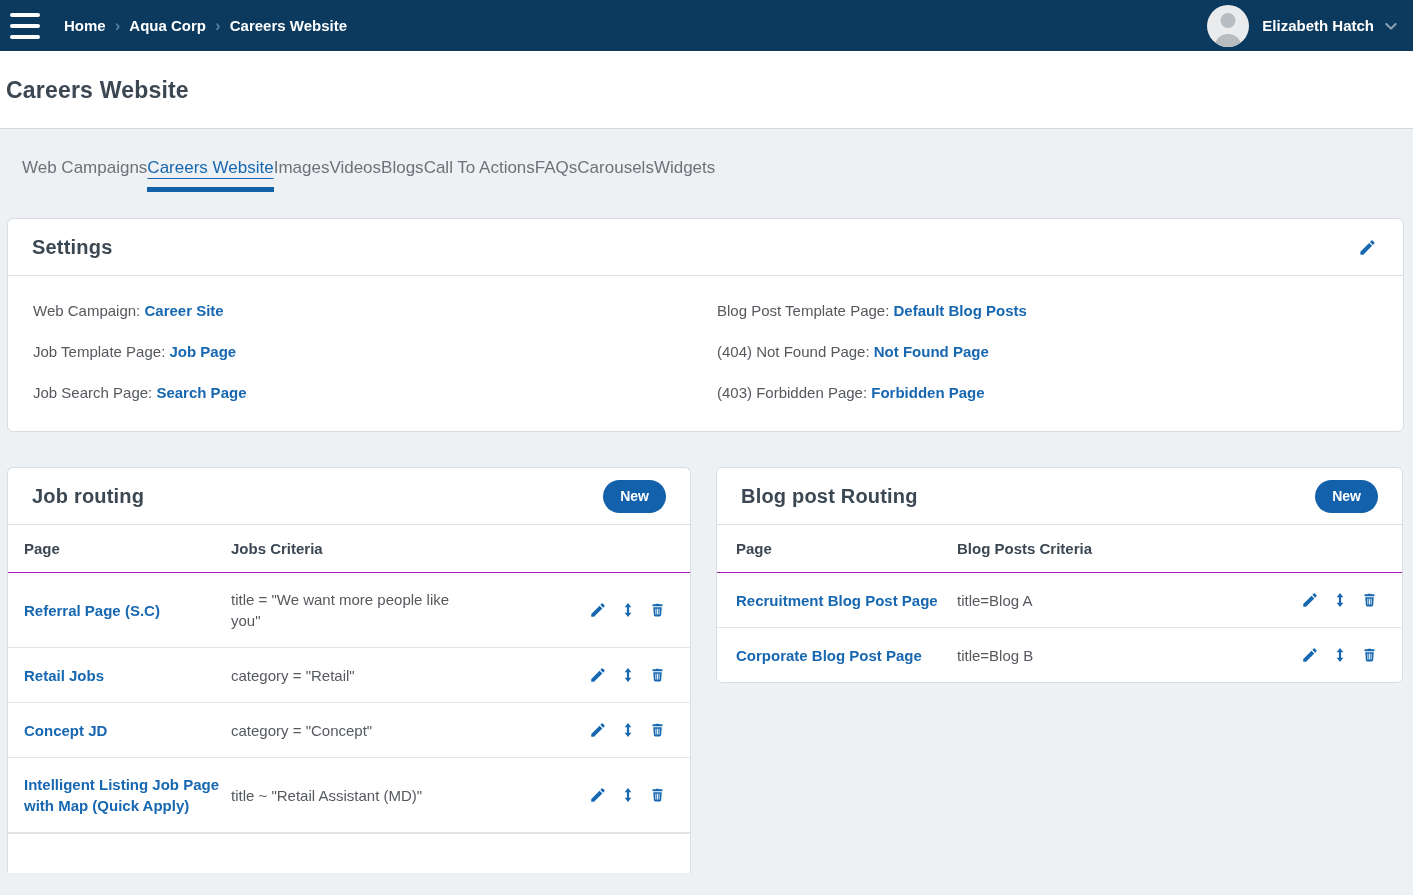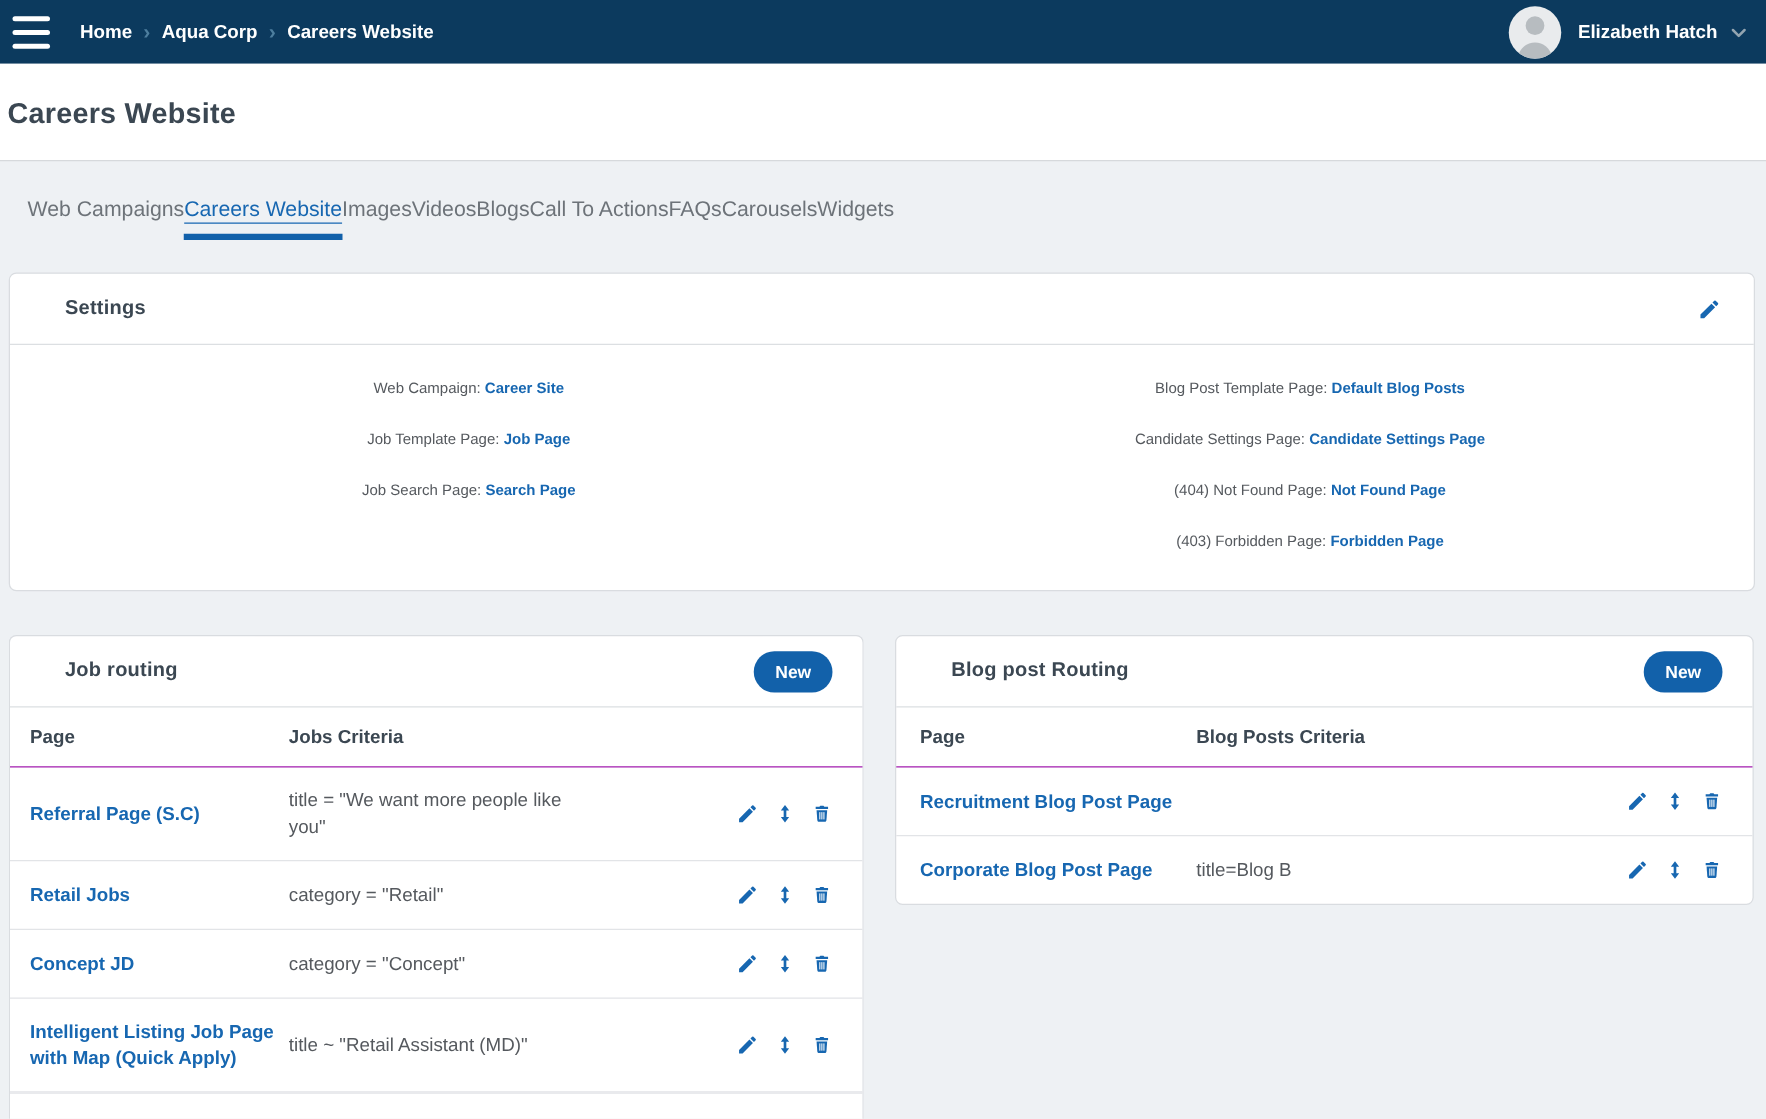--- a/index.html
+++ b/index.html
@@ -31,30 +31,30 @@
   .tab { position:relative; background:none; border:none; font-family:inherit; font-size:17px;
          color:#6d7379; cursor:pointer; padding:0; height:100%; display:flex; align-items:center; }
   .tab.active { color:#1767b1; text-decoration:underline; text-underline-offset:5px; }
   .tab.active::after { content:""; position:absolute; left:0; right:0; bottom:14px;
                        height:5px; background:#1261aa; }
 
   
   .card { background:#fff; border:1px solid #d9dce0; border-radius:6px; }
   .card-head { display:flex; align-items:center; padding:11px 24px; min-height:57px;
                border-bottom:1px solid #dcdfe2; }
-  .card-head h2 { font-size:16px; font-weight:bold; color:#3b4752; letter-spacing:.2px;margin-left:20px; }
+  .card-head h2 { font-size:20px; font-weight:bold; color:#3b4752; letter-spacing:.2px; }
   .icon-btn { background:none; border:none; cursor:pointer; display:flex; align-items:center; padding:2px; }
   .btn-new { margin-left:auto; background:#1261aa; color:#fff; border:none; border-radius:17px;
              height:33px; min-width:62px; padding:0 17px; font-family:inherit; font-size:14px;
              font-weight:bold; cursor:pointer; }
 
   .settings-card { margin:12px 9px 0 7px; }
   .settings-card .card-head { justify-content:space-between; }
   .settings-body { display:grid; grid-template-columns:684px 1fr; padding:24px 24px 28px 25px; }
-  .setting-row { margin-bottom:20px; font-size:12px; line-height:21px;text-align:center; }
+  .setting-row { margin-bottom:20px; font-size:15px; line-height:21px; }
   .setting-row:last-child { margin-bottom:0; }
   .setting-label { color:#55595e; }
   .link { color:#1767b1; font-weight:bold; text-decoration:none; cursor:pointer; }
 
   
   .routing-row { display:flex; align-items:flex-start; gap:25px; margin:35px 10px 0 7px; }
   .job-card { width:684px; border-bottom:none; border-bottom-left-radius:0; border-bottom-right-radius:0; }
   .blog-card { flex:1; }
   .table-header { display:flex; align-items:center; height:48px; font-size:15px; font-weight:bold;
                   color:#3b4752; border-bottom:1px solid #a21caf; }
@@ -140,24 +140,20 @@
         <span class="setting-label">Job Search Page:</span>
         <a class="link">Search Page</a>
       </div>
     </div>
     <div class="settings-col">
       <div class="setting-row">
         <span class="setting-label">Blog Post Template Page:</span>
         <a class="link">Default Blog Posts</a>
       </div>
       <div class="setting-row">
-        <span class="setting-label">Candidate Settings Page:</span>
-        <a class="link">Candidate Settings Page</a>
-      </div>
-      <div class="setting-row">
         <span class="setting-label">(404) Not Found Page:</span>
         <a class="link">Not Found Page</a>
       </div>
       <div class="setting-row">
         <span class="setting-label">(403) Forbidden Page:</span>
         <a class="link">Forbidden Page</a>
       </div>
     </div>
   </div>
 </section>
@@ -289,20 +285,21 @@
       <button class="btn-new">New</button>
     </div>
     <div class="blog-table">
       <div class="table-header">
         <span class="cell-page">Page</span>
         <span class="cell-criteria" style="color:#3b4752">Blog Posts Criteria</span>
       </div>
 
       <div class="t-row">
         <span class="cell-page"><a class="link">Recruitment Blog Post Page</a></span>
+        <span class="cell-criteria">title=Blog A</span>
         <span class="row-actions">
           <button class="icon-btn">
               <svg width="18" height="18" viewBox="0 0 24 24" fill="#1767b1">
                 <path d="M3 17.25V21h3.75L17.81 9.94l-3.75-3.75L3 17.25zM20.71 7.04c.39-.39.39-1.02 0-1.41l-2.34-2.34a1 1 0 0 0-1.41 0l-1.83 1.83 3.75 3.75 1.83-1.83z"></path>
               </svg>
             </button>
           <button class="icon-btn">
               <svg width="16" height="18" viewBox="0 0 24 24" fill="#1767b1">
                 <path d="M12 1.5 17 8h-3.4v8H17l-5 6.5L7 16h3.4V8H7z"></path>
               </svg>

